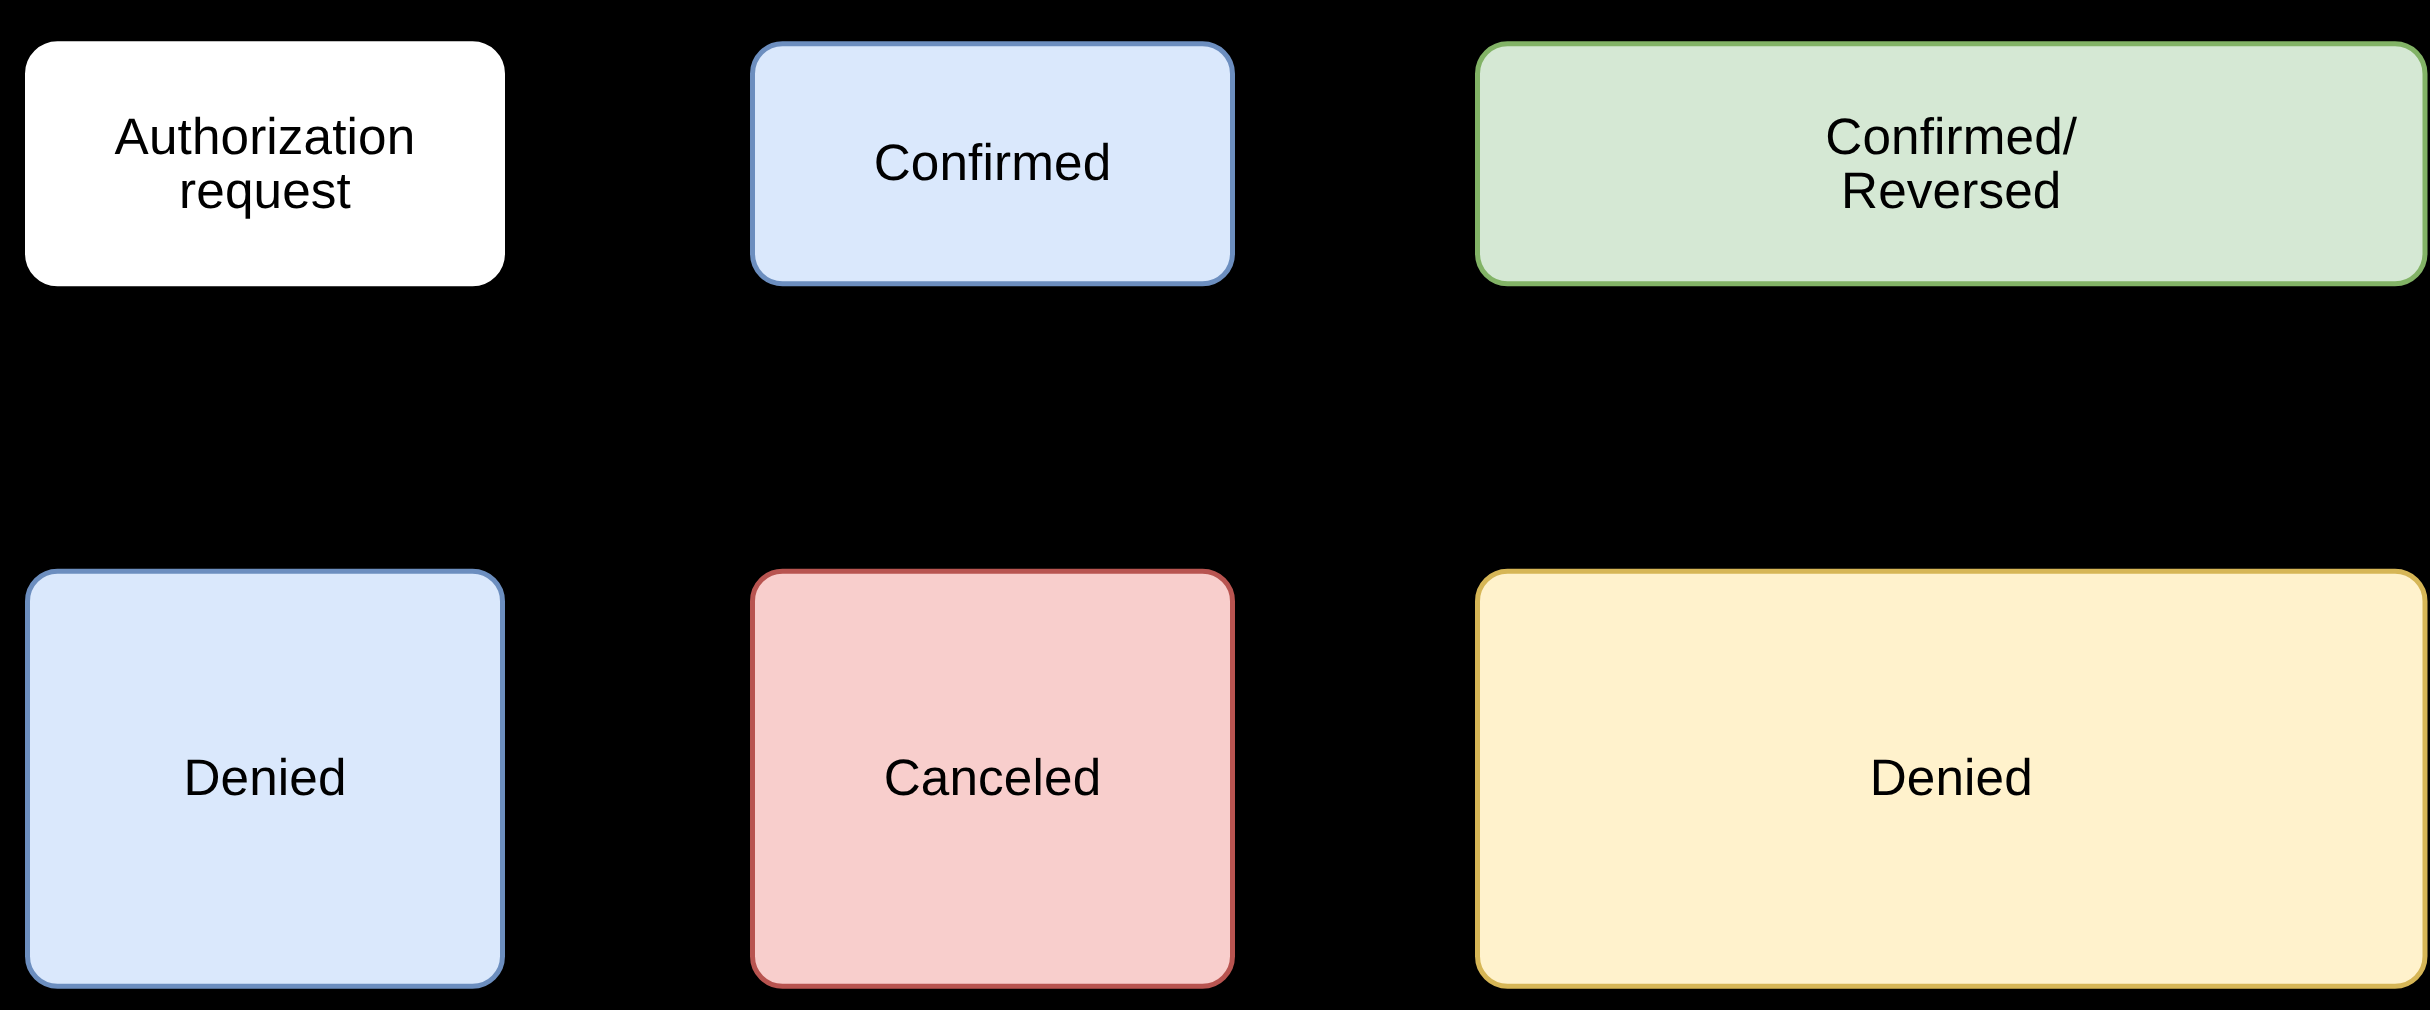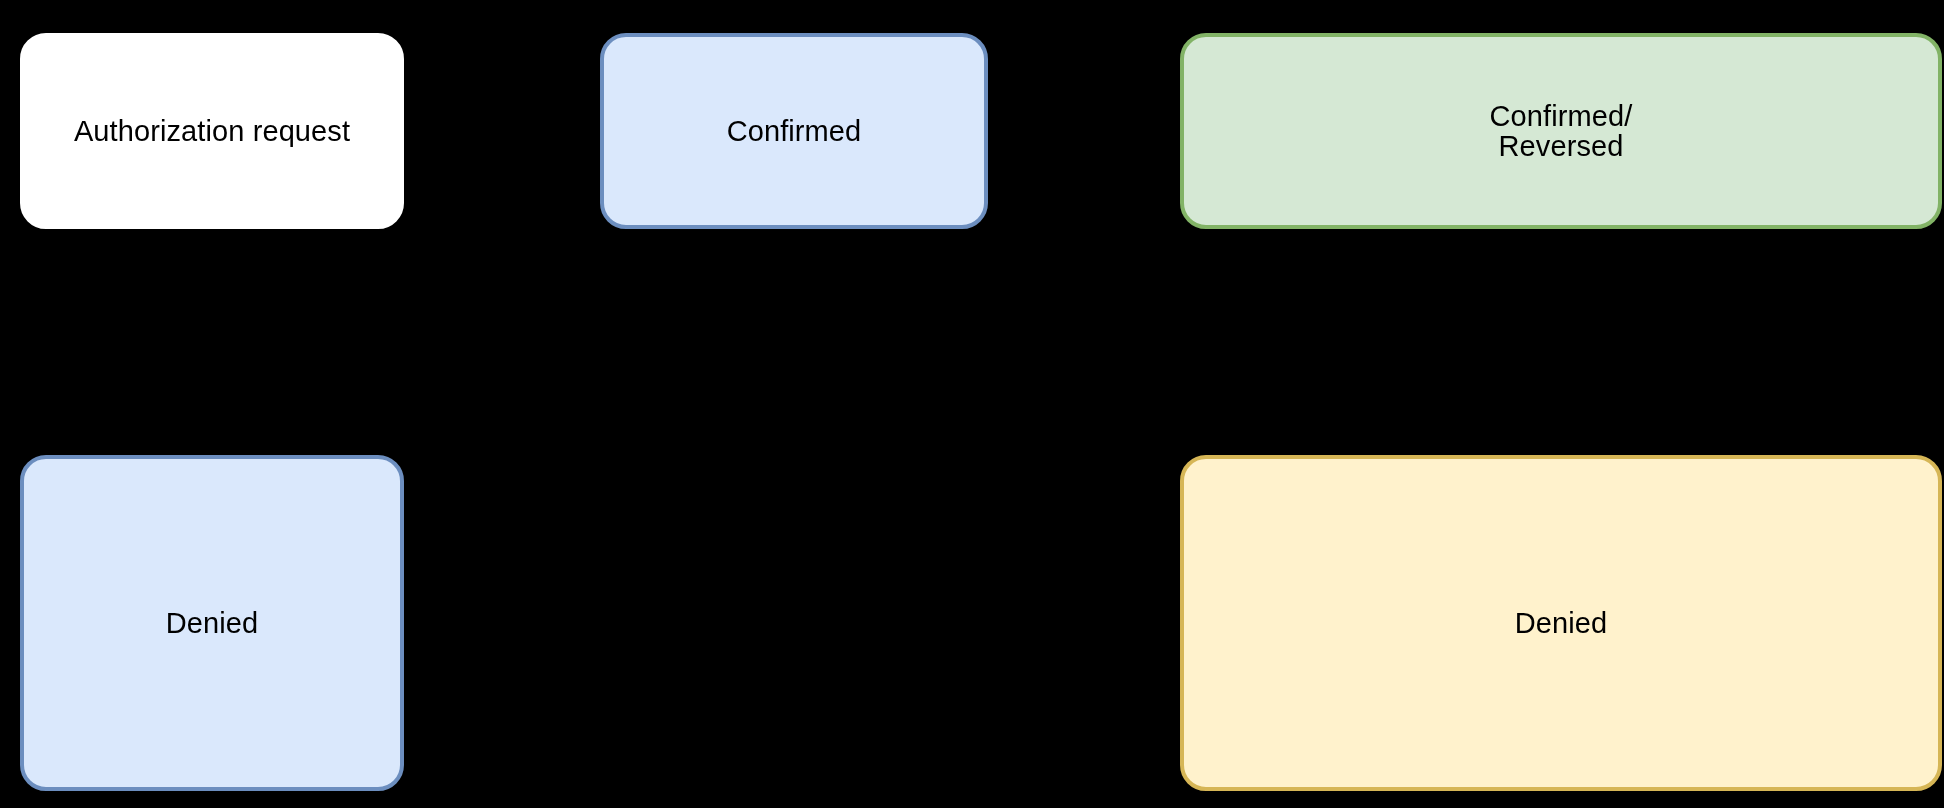--- a/index.html
+++ b/index.html
@@ -24,21 +24,21 @@
     position: absolute;
     box-sizing: border-box;
     display: flex;
     align-items: center;
     justify-content: center;
     text-align: center;
     border-radius: 26px;
     border-style: solid;
     border-width: 4px;
     font-family: "Liberation Sans", sans-serif;
-    font-size: 29px;
+    font-size: 41px;
     line-height: 1.05;
     color: #000000;
     letter-spacing: 0.1px;
     -webkit-font-smoothing: antialiased;
   }
   .node .node-label {
     display: block;
     white-space: pre-line;
     padding: 0 10px;
   }
@@ -98,18 +98,21 @@
 
   <div class="node n-confirmed-reversed">
     <span class="node-label">Confirmed/
 Reversed</span>
   </div>
 
   <div class="node n-denied">
     <span class="node-label">Denied</span>
   </div>
 
+  <div class="node n-canceled">
+    <span class="node-label">Canceled</span>
+  </div>
 
   <div class="node n-voided">
     <span class="node-label">Denied</span>
   </div>
 
 </div>
 
 </body></html>

